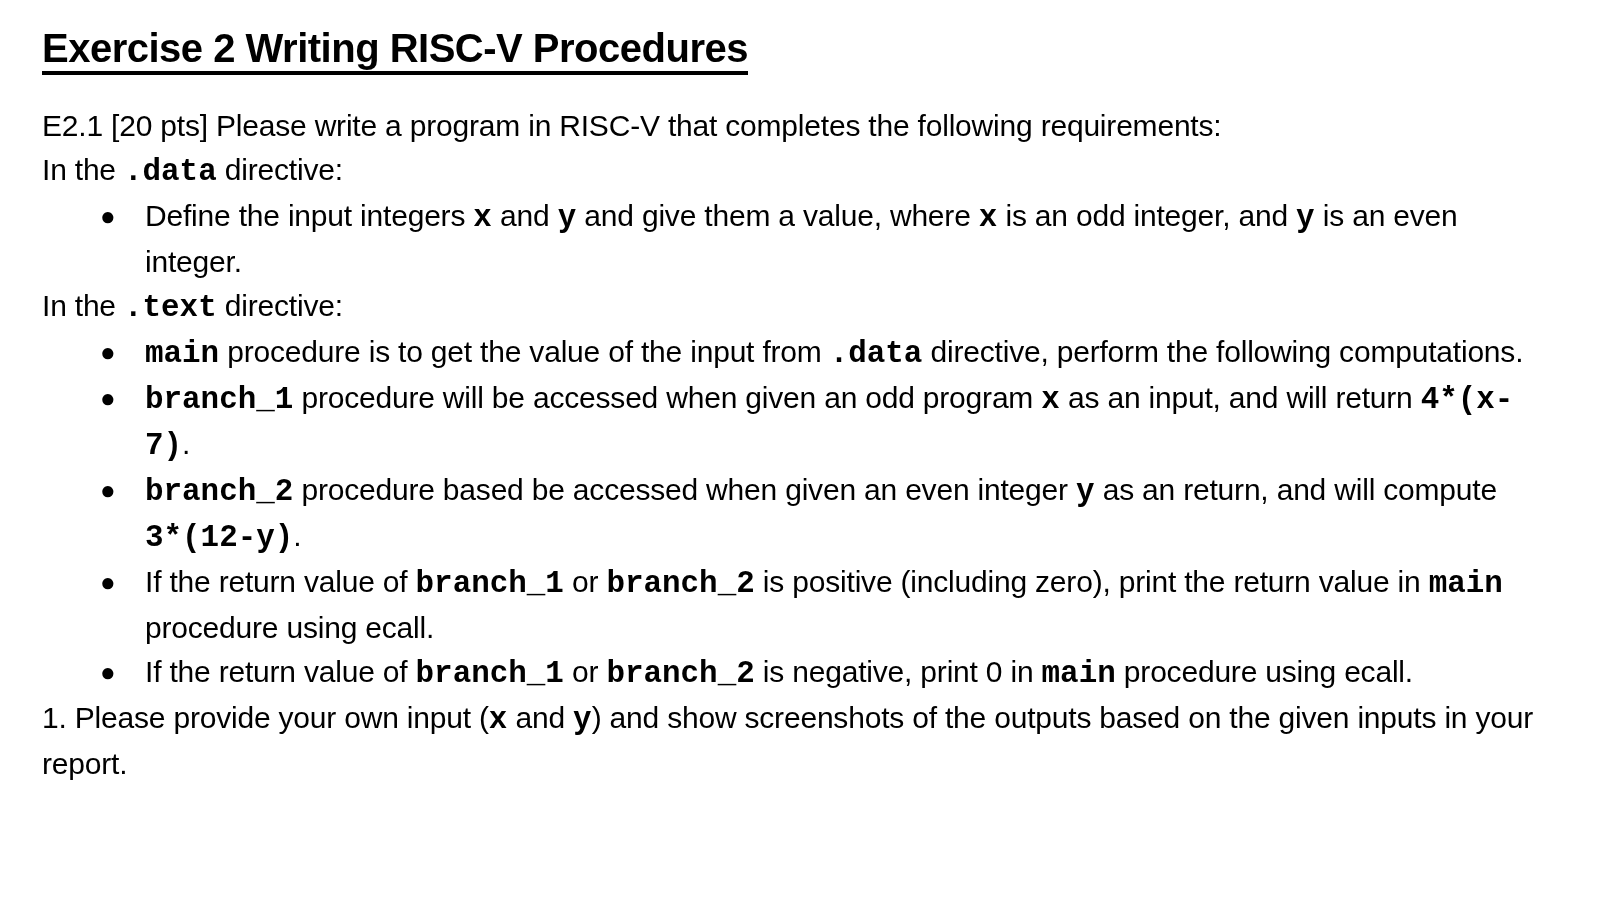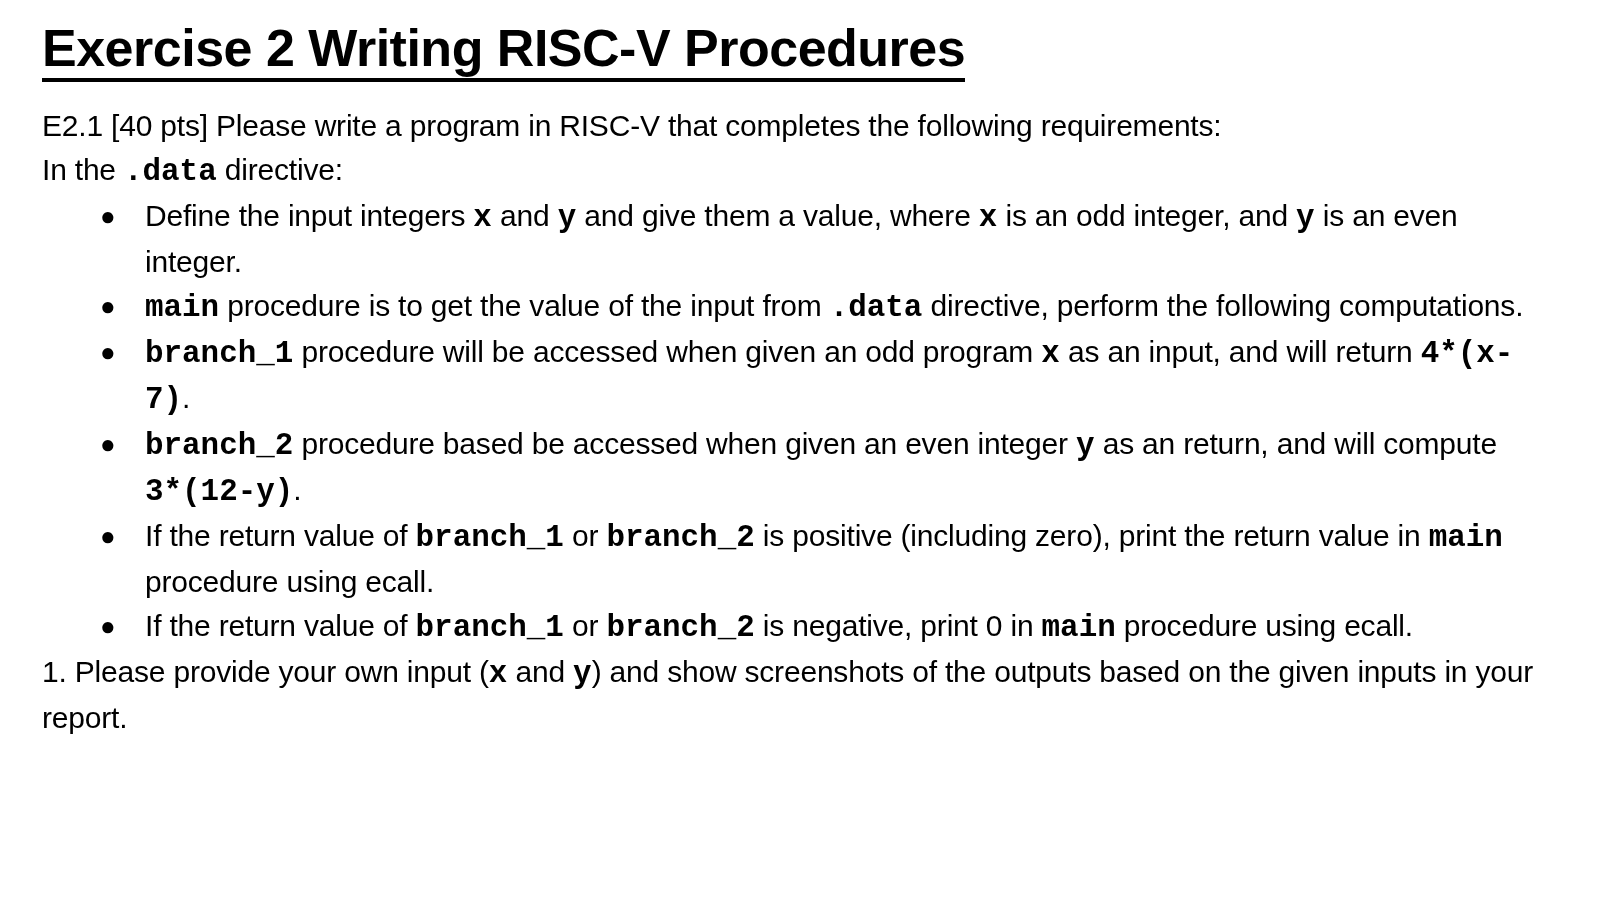--- a/index.html
+++ b/index.html
@@ -10,21 +10,21 @@
     font-family: "Liberation Sans", sans-serif;
     color: #000000;
     overflow: hidden;
   }
   .page {
     width: 1616px;
     height: 924px;
     padding: 22px 44px 0 42px;
   }
   h1.doc-title {
-    font-size: 52px;
+    font-size: 40px;
     font-weight: 700;
     letter-spacing: -0.5px;
     line-height: 52px;
     margin-bottom: 30px;
     white-space: nowrap;
   }
   h1.doc-title .title-text {
     border-bottom: 4px solid #000000;
     padding-bottom: 1px;
   }
@@ -55,29 +55,30 @@
     text-align: center;
   }
 </style>
 </head>
 <body>
 
 <div class="page">
 
   <h1 class="doc-title"><span class="title-text">Exercise 2 Writing RISC-V Procedures</span></h1>
 
-  <p class="para"><span class="run run-bold">E2.1</span><span class="run run-plain"> [40 pts] Please write a program in RISC-V that completes the following requirements:</span></p>
+  <p class="para"><span class="run run-bold">E2.1</span><span class="run run-plain"> [20 pts] Please write a program in RISC-V that completes the following requirements:</span></p>
 
   <p class="para"><span class="run run-plain">In the </span><span class="run run-code">.data</span><span class="run run-plain"> directive:</span></p>
 
   <div class="bullet">
     <span class="dot">●</span>
     <span class="bullet-text"><span class="run run-plain">Define the input integers </span><span class="run run-code">x</span><span class="run run-plain"> and </span><span class="run run-code">y</span><span class="run run-plain"> and give them a value, where </span><span class="run run-code">x</span><span class="run run-plain"> is an odd integer, and </span><span class="run run-code">y</span><span class="run run-plain"> is an even integer.</span></span>
   </div>
 
+  <p class="para"><span class="run run-plain">In the </span><span class="run run-code">.text</span><span class="run run-plain"> directive:</span></p>
 
   <div class="bullet">
     <span class="dot">●</span>
     <span class="bullet-text"><span class="run run-code">main</span><span class="run run-plain"> procedure is to get the value of the input from </span><span class="run run-code">.data</span><span class="run run-plain"> directive, perform the following computations.</span></span>
   </div>
 
   <div class="bullet">
     <span class="dot">●</span>
     <span class="bullet-text"><span class="run run-code">branch_1</span><span class="run run-plain"> procedure will be accessed when given an odd program </span><span class="run run-code">x</span><span class="run run-plain"> as an input, and will return </span><span class="run run-code">4*(x-7)</span><span class="run run-plain">.</span></span>
   </div>

